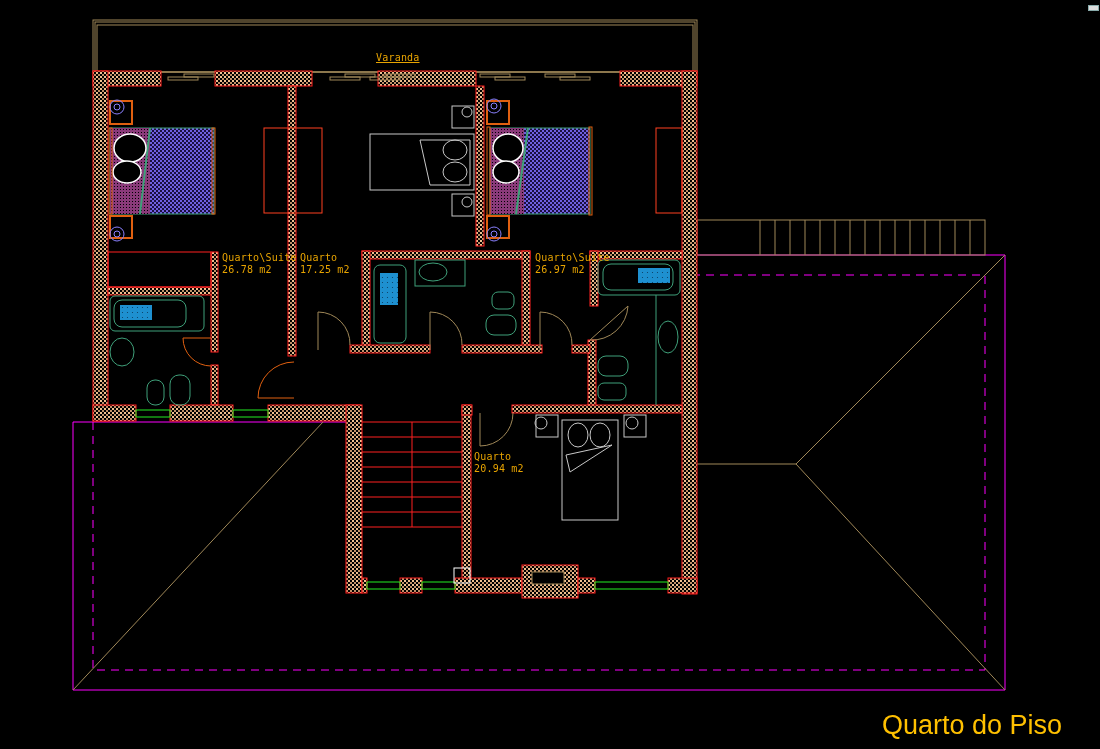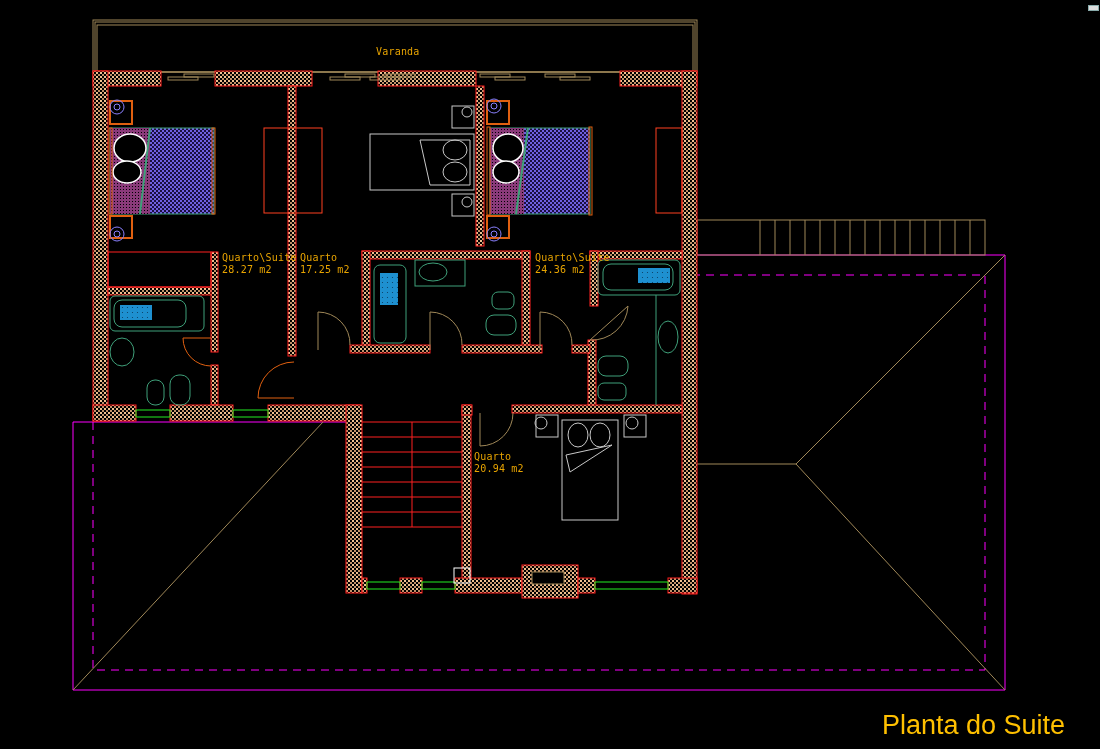--- a/index.html
+++ b/index.html
@@ -243,34 +243,34 @@
     <ellipse cx="578" cy="435" rx="10" ry="12"></ellipse>
     <ellipse cx="600" cy="435" rx="10" ry="12"></ellipse>
     <path d="M566,455 L612,445 L570,472 Z"></path>
     <rect x="536" y="415" width="22" height="22"></rect>
     <rect x="624" y="415" width="22" height="22"></rect>
     <circle cx="541" cy="423" r="6"></circle>
       <circle cx="632" cy="423" r="6"></circle>
   </g>
 </svg>
 
-<div class="lbl" style="left:376px; top:46px;">
+<div class="lbl" style="left:376px; top:52px;text-decoration:underline;">
   <span>Varanda</span>
 </div>
 <div class="lbl" style="left:222px; top:252px;">
   <div>Quarto\Suite</div>
-  <div>28.27 m2</div>
+  <div>26.78 m2</div>
 </div>
 <div class="lbl" style="left:300px; top:252px;">
   <div>Quarto</div>
   <div>17.25 m2</div>
 </div>
 <div class="lbl" style="left:535px; top:252px;">
   <div>Quarto\Suite</div>
-  <div>24.36 m2</div>
+  <div>26.97 m2</div>
 </div>
 <div class="lbl" style="left:474px; top:451px;">
   <div>Quarto</div>
   <div>20.94 m2</div>
 </div>
 
-<div class="title">Planta do Suite</div>
+<div class="title">Quarto do Piso</div>
 <div class="viewport-handle"></div>
 
 </body></html>

